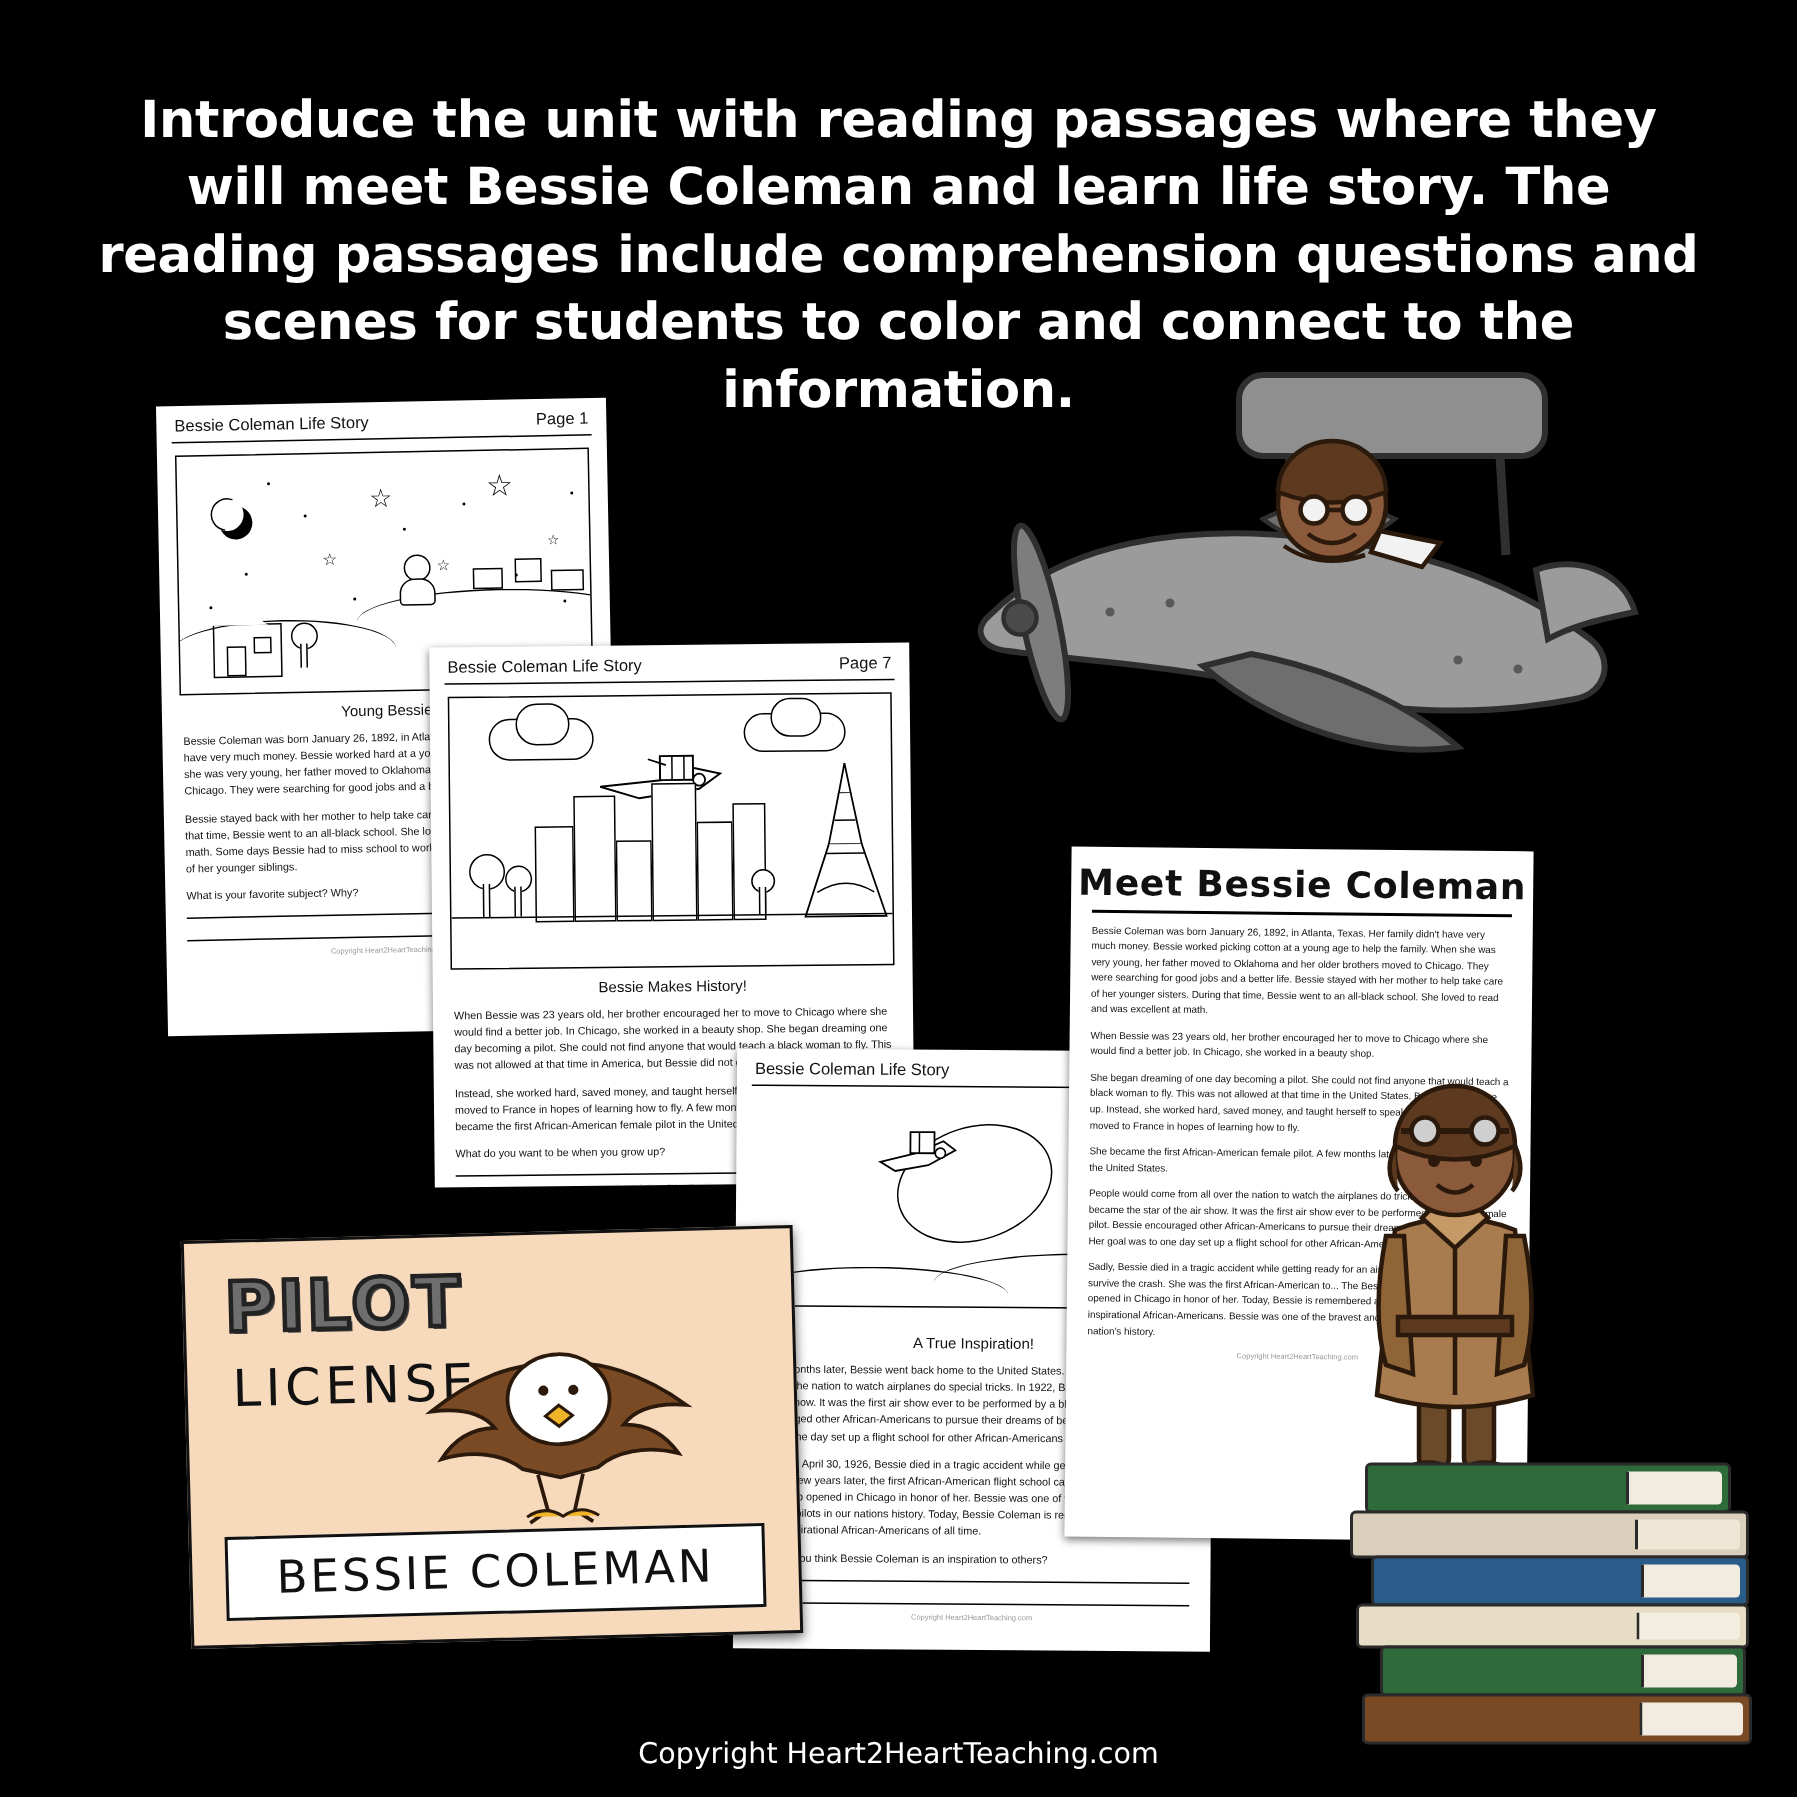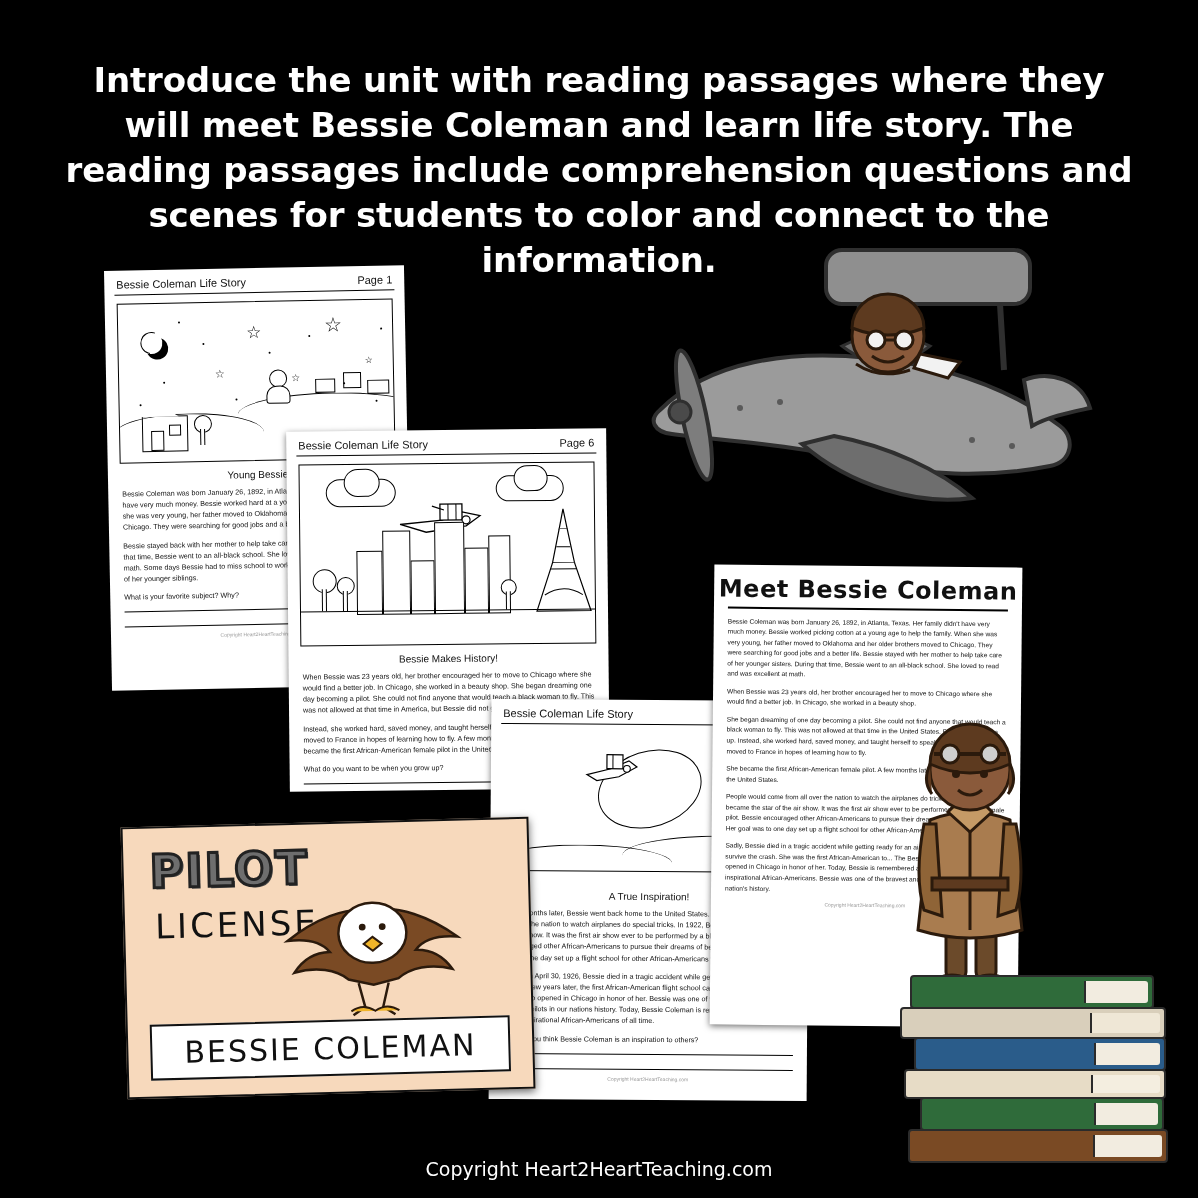--- a/index.html
+++ b/index.html
@@ -179,21 +179,21 @@
       <p>What is your favorite subject? Why?</p>
     </div>
     <div class="q-line"></div>
     <div class="q-line" style="margin-top:14px;"></div>
     <div class="tiny-c">Copyright Heart2HeartTeaching.com</div>
   </div>
 
   <div class="page" id="page2">
     <div class="pg-head">
       <span>Bessie Coleman Life Story</span>
-      <span>Page 6</span>
+      <span>Page 7</span>
     </div>
     <div class="pg-rule"></div>
 
     <div class="art-box">
 
       <div class="cloud" style="left:26px;top:14px;width:68px;height:26px;"></div>
       <div class="cloud" style="left:44px;top:4px;width:34px;height:26px;"></div>
       <div class="cloud" style="left:196px;top:12px;width:66px;height:24px;"></div>
       <div class="cloud" style="left:214px;top:2px;width:32px;height:24px;"></div>
 

